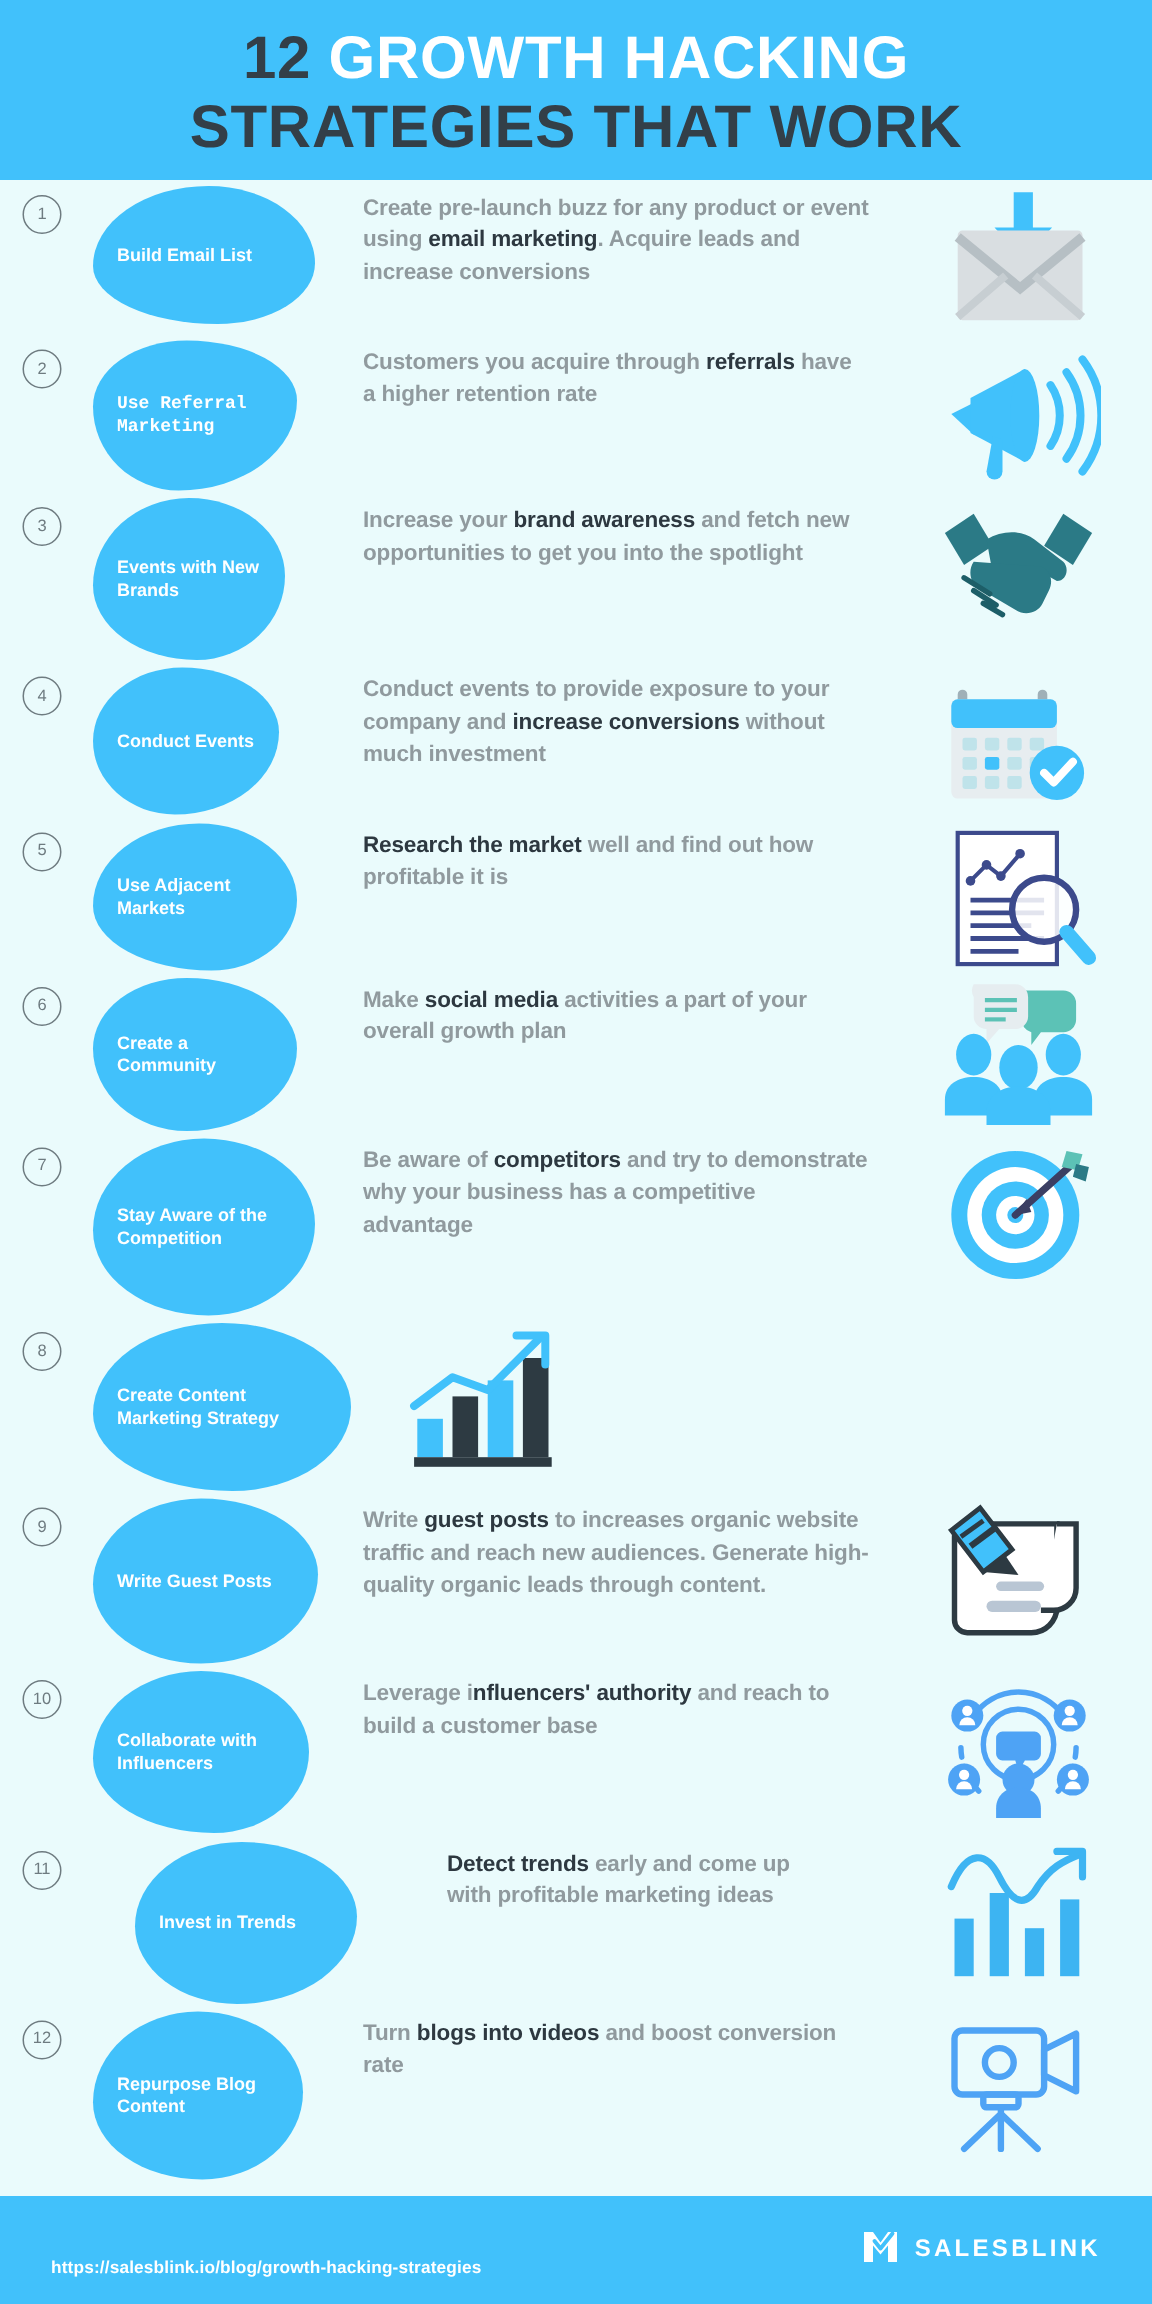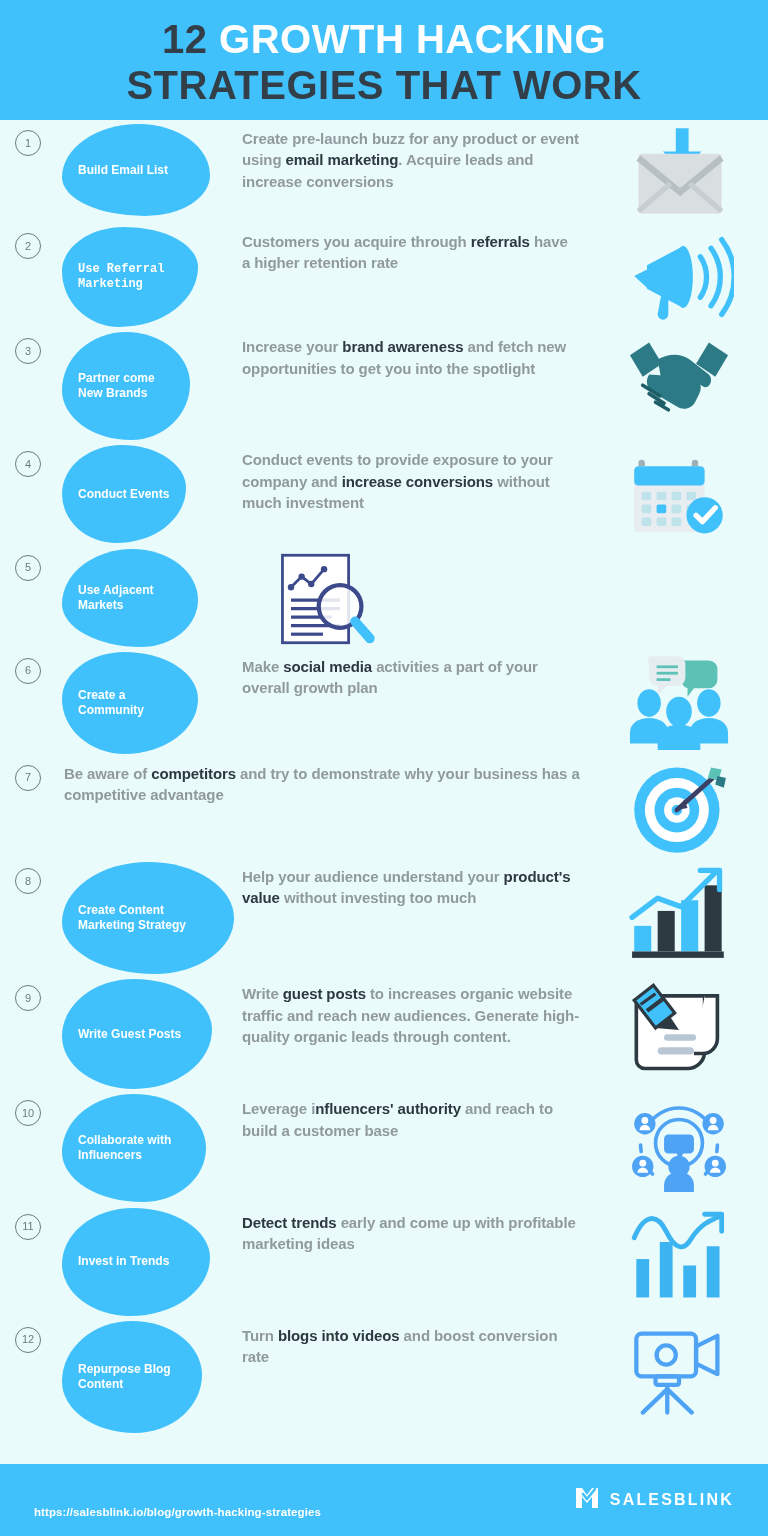--- a/index.html
+++ b/index.html
@@ -199,21 +199,21 @@
       <path d="M90 10 a58 58 0 0 1 0 70" stroke="#41c1fb" stroke-width="5" fill="none" stroke-linecap="round"></path>
     </svg>
           </span>
      </div>
       </div>
       <div class="row" style="margin-bottom: 5.17px;">
         <div class="num-col">
        <div class="num-circle">3</div>
      </div>
      <div class="blob-col">
-       <div class="blob" style="width:128px;height:108px;border-radius:50% 50% 46% 54% / 54% 48% 52% 46%;">Partner come New Brands</div>
+       <div class="blob" style="width:128px;height:108px;border-radius:50% 50% 46% 54% / 54% 48% 52% 46%;">Events with New Brands</div>
      </div>
      <div class="desc-col">
        <div class="desc">Increase your <b>brand awareness</b> and fetch new opportunities to get you into the spotlight</div>
      </div>
      <div class="icon-col">
        <span>
             <svg class="icon-box" viewBox="0 0 100 90">
       <path d="M4 20 L22 8 L34 28 L16 40 z" fill="#2b7a86"></path>
       <path d="M96 20 L78 8 L66 28 L84 40 z" fill="#2b7a86"></path>
       <path d="M30 24 C40 18 52 18 60 24 L78 38 C82 42 80 50 74 50 L60 42 L50 50 C44 54 36 52 34 46 z" fill="#2b7a86"></path>
@@ -259,20 +259,23 @@
           </span>
      </div>
       </div>
       <div class="row" style="margin-bottom: 5.17px;">
         <div class="num-col">
        <div class="num-circle">5</div>
      </div>
      <div class="blob-col">
        <div class="blob" style="width:136px;height:98px;border-radius:52% 48% 42% 58% / 56% 52% 48% 44%;">Use Adjacent Markets</div>
      </div>
+     <div class="desc-col">
+       <div class="desc"><b>Research the market</b> well and find out how profitable it is</div>
+     </div>
      <div class="icon-col">
        <span>
             <svg class="icon-box" viewBox="0 0 100 90">
       <rect x="12" y="4" width="62" height="82" fill="#fff" stroke="#3c4a8c" stroke-width="2.6"></rect>
       <path d="M20 34 l10 -10 l9 7 l12 -14" stroke="#3c4a8c" stroke-width="2.6" fill="none"></path>
       <circle cx="20" cy="34" r="3" fill="#3c4a8c"></circle>
               <circle cx="30" cy="24" r="3" fill="#3c4a8c"></circle>
       <circle cx="39" cy="31" r="3" fill="#3c4a8c"></circle>
               <circle cx="51" cy="17" r="3" fill="#3c4a8c"></circle>
       <g stroke="#3c4a8c" stroke-width="3">
@@ -315,20 +318,23 @@
       <ellipse cx="50" cy="54" rx="12" ry="14" fill="#41c1fb"></ellipse>
       <path d="M30 90 v-8 c0 -10 9 -16 20 -16 s20 6 20 16 v8 z" fill="#41c1fb"></path>
     </svg>
           </span>
      </div>
       </div>
       <div class="row" style="margin-bottom: 5.17px;">
         <div class="num-col">
        <div class="num-circle">7</div>
      </div>
+     <div class="blob-col">
+       <div class="blob" style="width:148px;height:118px;border-radius:50% 50% 48% 52% / 52% 48% 52% 48%;">Stay Aware of the Competition</div>
+     </div>
      <div class="desc-col">
        <div class="desc">Be aware of <b>competitors</b> and try to demonstrate why your business has a competitive advantage</div>
      </div>
      <div class="icon-col">
        <span>
             <svg class="icon-box" viewBox="0 0 100 90">
       <circle cx="48" cy="46" r="40" fill="#41c1fb"></circle>
       <circle cx="48" cy="46" r="30" fill="#fff"></circle>
       <circle cx="48" cy="46" r="21" fill="#41c1fb"></circle>
       <circle cx="48" cy="46" r="12" fill="#fff"></circle>
@@ -340,23 +346,20 @@
     </svg>
           </span>
      </div>
       </div>
       <div class="row" style="margin-bottom: 5.17px;">
         <div class="num-col">
        <div class="num-circle">8</div>
      </div>
      <div class="blob-col">
        <div class="blob" style="width:172px;height:112px;border-radius:50% 50% 46% 54% / 54% 50% 50% 46%;">Create Content Marketing Strategy</div>
-     </div>
-     <div class="desc-col">
-       <div class="desc">Help your audience understand your <b>product's value</b> without investing too much</div>
      </div>
      <div class="icon-col">
        <span>
             <svg class="icon-box" viewBox="0 0 100 90">
       <rect x="8" y="58" width="16" height="24" fill="#41c1fb"></rect>
       <rect x="30" y="44" width="16" height="38" fill="#2d3a42"></rect>
       <rect x="52" y="34" width="16" height="48" fill="#41c1fb"></rect>
       <rect x="74" y="20" width="16" height="62" fill="#2d3a42"></rect>
       <rect x="6" y="82" width="86" height="6" fill="#2d3a42"></rect>
       <path d="M6 50 L30 32 L52 40 L84 8" stroke="#41c1fb" stroke-width="5" fill="none" stroke-linecap="round" stroke-linejoin="round"></path>
@@ -423,21 +426,21 @@
                 <path d="M11 72 a5 5 0 0 1 10 0 z"></path>
         <circle cx="84" cy="63" r="3.2"></circle>
                 <path d="M79 72 a5 5 0 0 1 10 0 z"></path>
       </g>
       <circle cx="50" cy="66" r="10" fill="#4ea3f5"></circle>
       <path d="M36 90 v-6 c0 -8 6 -13 14 -13 s14 5 14 13 v6 z" fill="#4ea3f5"></path>
     </svg>
           </span>
      </div>
       </div>
-      <div class="row" style="margin-bottom: 5.17px;">
+      <div class="row" style="margin-bottom: 5.17px; gap: 28px;">
         <div class="num-col">
        <div class="num-circle">11</div>
      </div>
      <div class="blob-col">
        <div class="blob" style="width:148px;height:108px;border-radius:48% 52% 54% 46% / 52% 46% 54% 48%;">Invest in Trends</div>
      </div>
      <div class="desc-col">
        <div class="desc"><b>Detect trends</b> early and come up with profitable marketing ideas</div>
      </div>
      <div class="icon-col">

